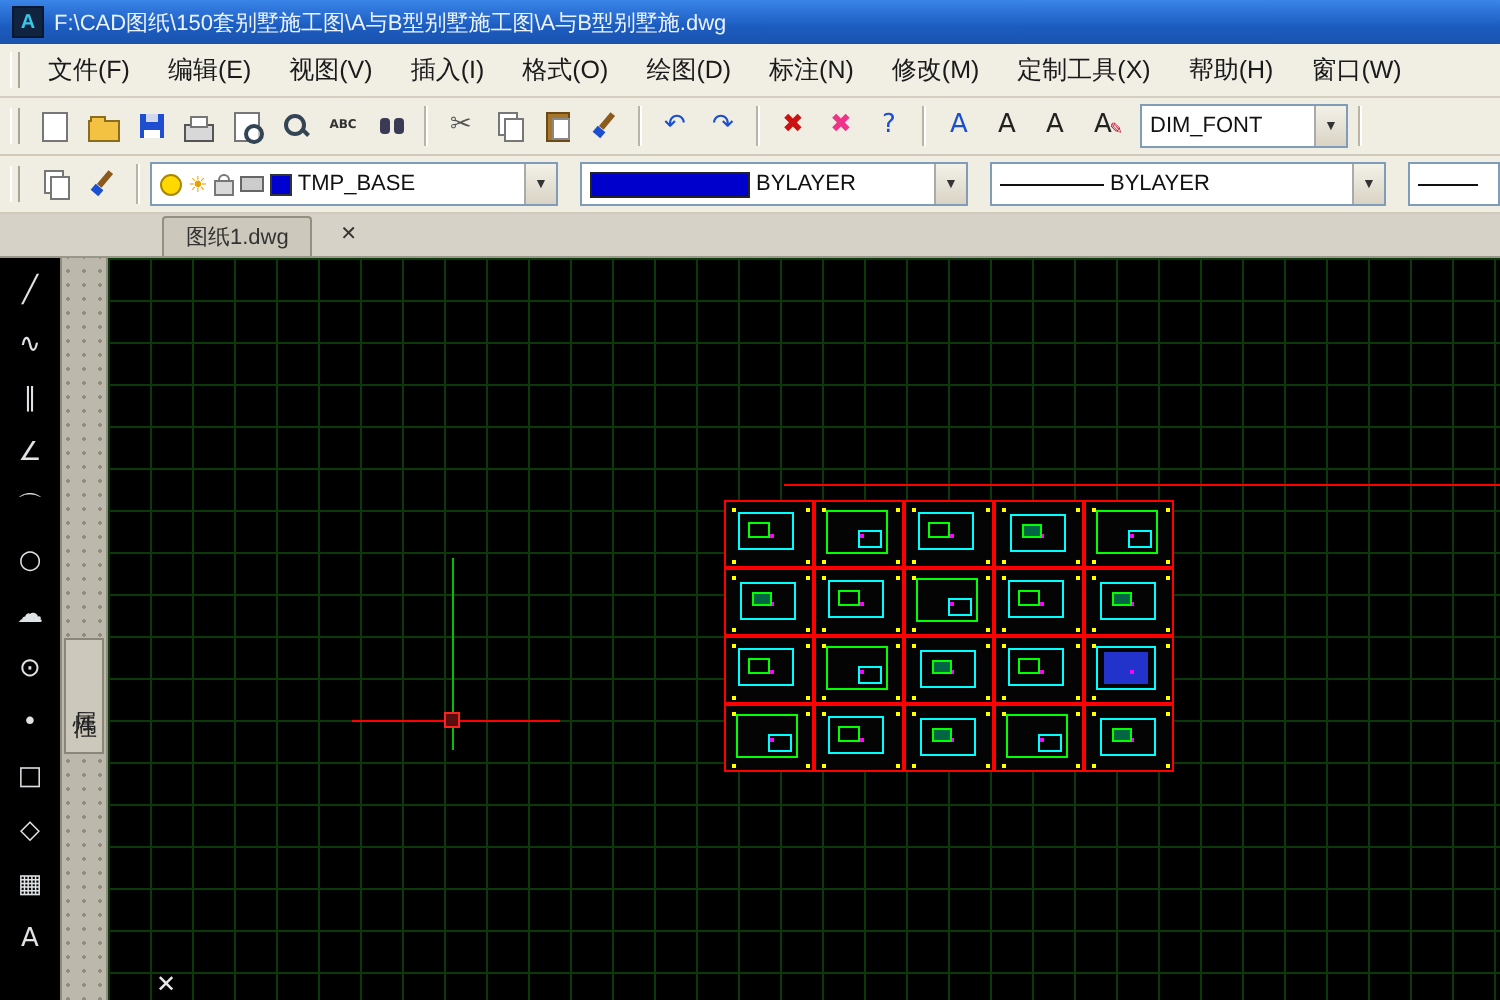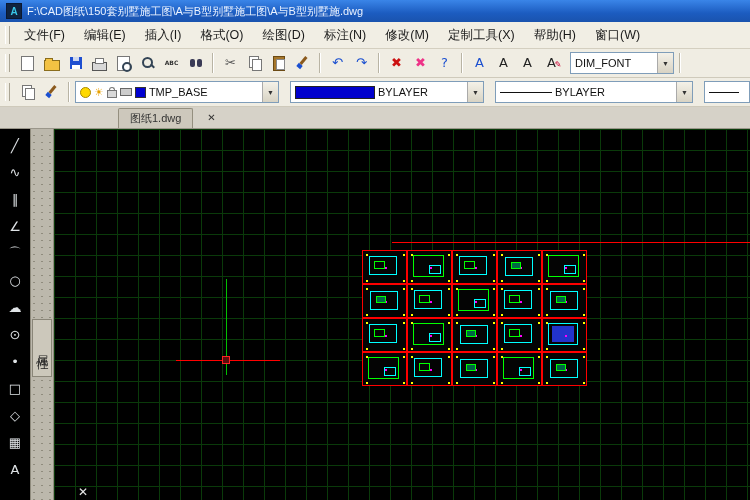--- a/index.html
+++ b/index.html
@@ -68,21 +68,21 @@
   .ic-bulb{width:9px;height:9px;border-radius:50%;background:#ffd900;border:1px solid #a98800;flex:0 0 auto;}
   .ic-sun{color:#e8a000;font-size:11px;line-height:11px;flex:0 0 auto;font-family:"DejaVu Sans",sans-serif;}
   .ic-lock{width:8px;height:6px;background:#d9d9d9;border:1px solid #777;position:relative;margin-top:4px;flex:0 0 auto;}
   .ic-lock::before{content:"";position:absolute;top:-4px;left:1px;width:4px;height:3px;border:1px solid #777;border-bottom:none;border-radius:3px 3px 0 0;}
   .ic-sm-printer{width:10px;height:6px;background:#ccc;border:1px solid #666;flex:0 0 auto;}
   .chip{width:9px;height:9px;border:1px solid #333;flex:0 0 auto;}
   .color-bar{width:78px;height:11px;border:1px solid #222;flex:0 0 auto;}
   .lt-line{width:52px;height:0;border-top:1px solid #111;flex:0 0 auto;}
 
   
-  .tabbar{height:21px;background:#d6d2c8;border-bottom:1px solid #9a968a;display:flex;align-items:flex-end;padding-left:118px;}
+  .tabbar{height:21px;background:#d6d2c8;border-bottom:1px solid #9a968a;display:flex;align-items:flex-end;padding-left:81px;}
   .tab{border:1px solid #948f7f;border-bottom:none;background:#cdc8bc;color:#333;
     padding:2px 11px 2px;font-size:11px;margin-right:2px;border-radius:2px 2px 0 0;white-space:nowrap;}
   .tab.active{background:#f8f7f3;color:#000;}
   .tab-close{margin:0 0 3px 8px;font-size:10px;color:#333;width:14px;height:14px;display:flex;
     align-items:center;justify-content:center;border:1px solid transparent;}
 
   
   .main{display:flex;height:375px;}
   .left-tools{width:30px;background:#000;display:flex;flex-direction:column;align-items:center;padding-top:4px;gap:3px;flex:0 0 auto;}
   .lt-btn{width:24px;height:24px;background:transparent;border:1px solid transparent;padding:0;
@@ -129,20 +129,21 @@
   <div class="titlebar">
     <span class="app-icon">A</span>
     <span class="title-text">F:\CAD图纸\150套别墅施工图\A与B型别墅施工图\A与B型别墅施.dwg</span>
   </div>
 
   <div class="menubar">
     <span class="grip"></span>
     <span id="menu-items" class="btns">
         <div class="menu-item">文件(F)</div>
         <div class="menu-item">编辑(E)</div>
+        <div class="menu-item">视图(V)</div>
         <div class="menu-item">插入(I)</div>
         <div class="menu-item">格式(O)</div>
         <div class="menu-item">绘图(D)</div>
         <div class="menu-item">标注(N)</div>
         <div class="menu-item">修改(M)</div>
         <div class="menu-item">定制工具(X)</div>
         <div class="menu-item">帮助(H)</div>
         <div class="menu-item">窗口(W)</div>
       </span>
   </div>

